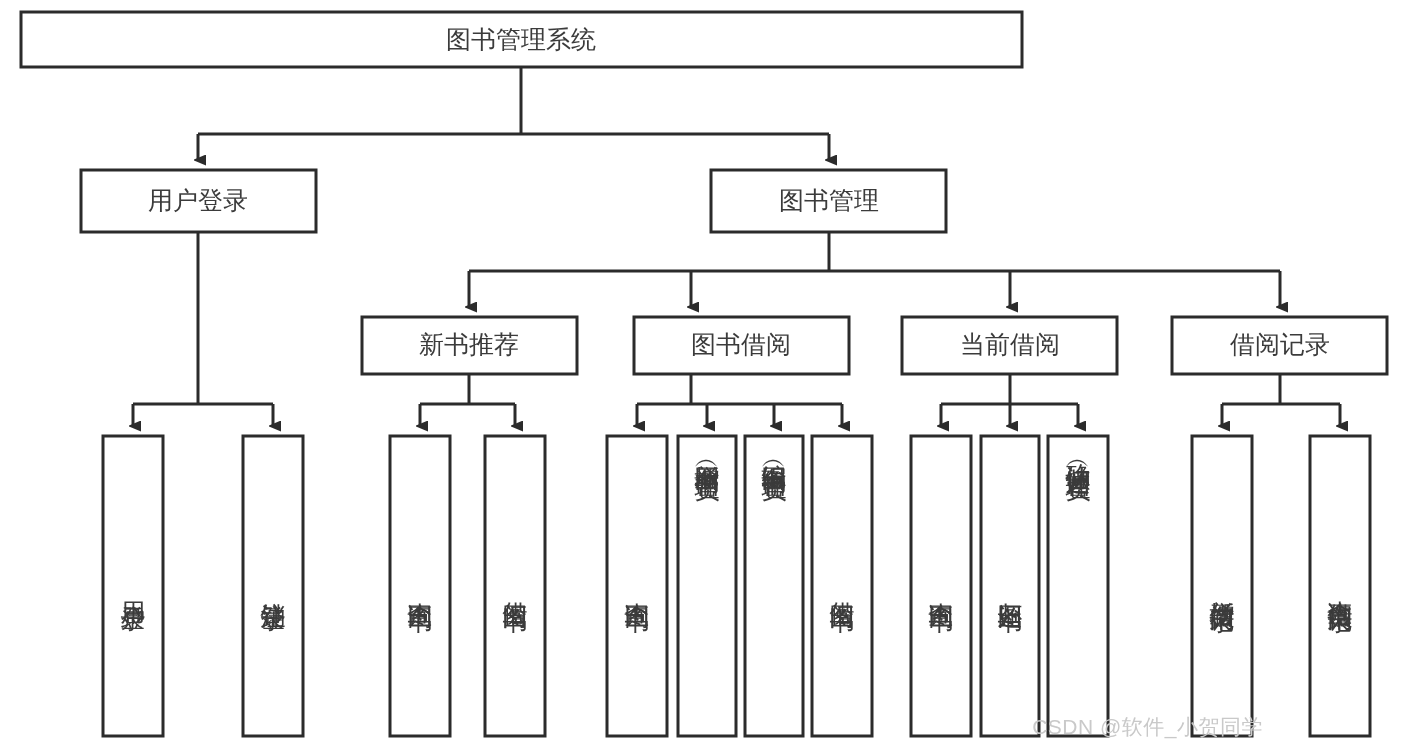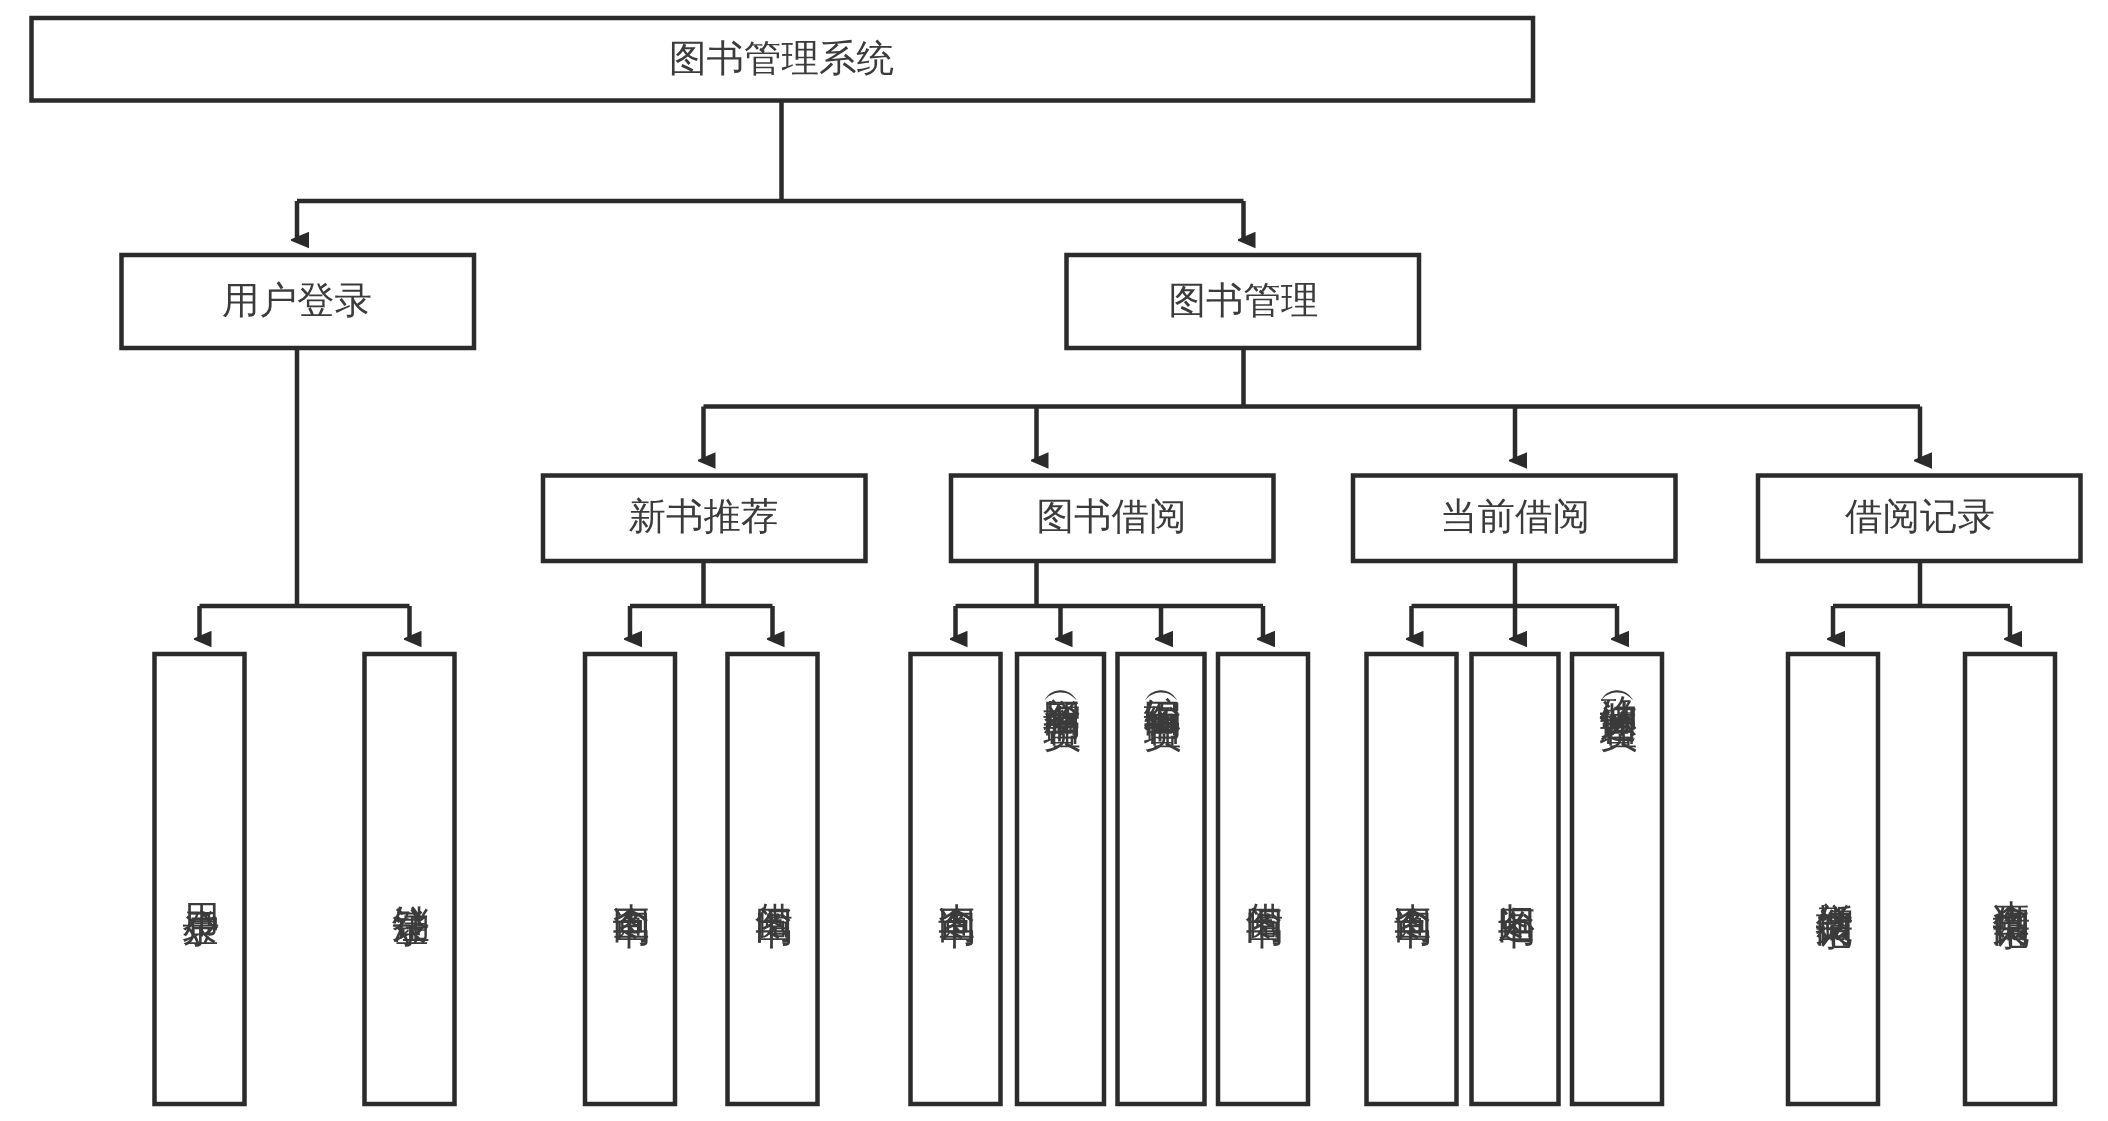--- a/index.html
+++ b/index.html
@@ -184,20 +184,21 @@
         </div>
       </foreignObject>
       <foreignObject x="1310" y="436" width="60" height="300">
         <div xmlns="http://www.w3.org/1999/xhtml" class="leaf-cell">
           <span class="vtext leaf-label">查询借阅记录</span>
         </div>
       </foreignObject>
     </g>
   </svg>
 
+  <div class="watermark">CSDN @软件_小贺同学</div>
 </div>
 
 <style>
   .leaf-cell{width:100%;height:100%;display:flex;align-items:center;justify-content:center;
              font-family:"Liberation Sans","DejaVu Sans",sans-serif;}
   .leaf-cell-top{align-items:flex-start;padding-top:8px;box-sizing:border-box;}
   .leaf-cell .leaf-label{color:#3b3b3b;font-size:25px;line-height:1.08;letter-spacing:2px;}
 </style>
 
 </body></html>

